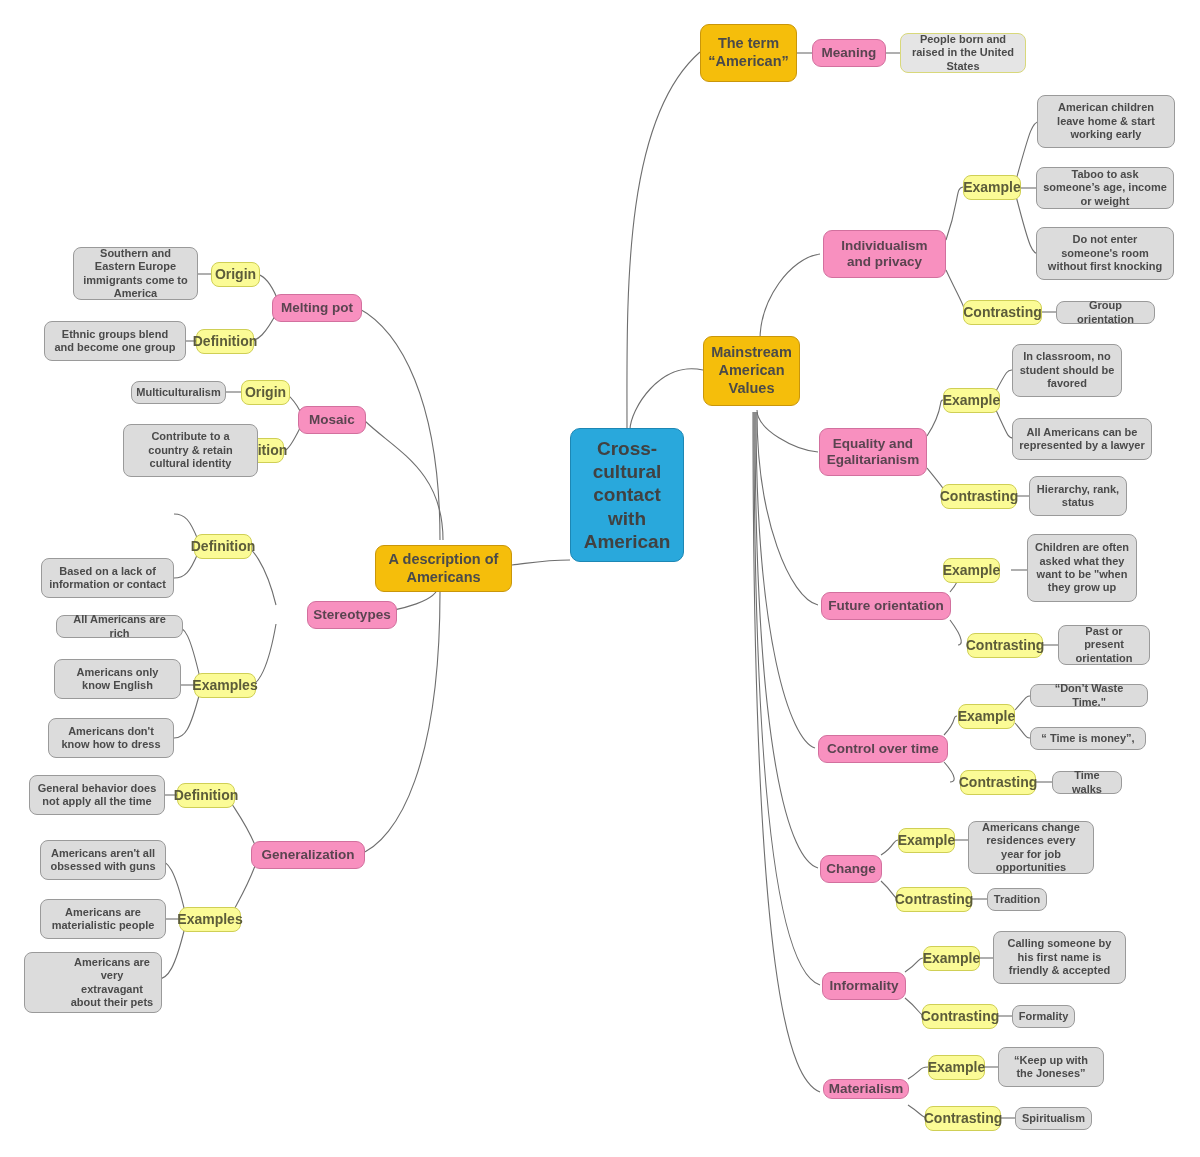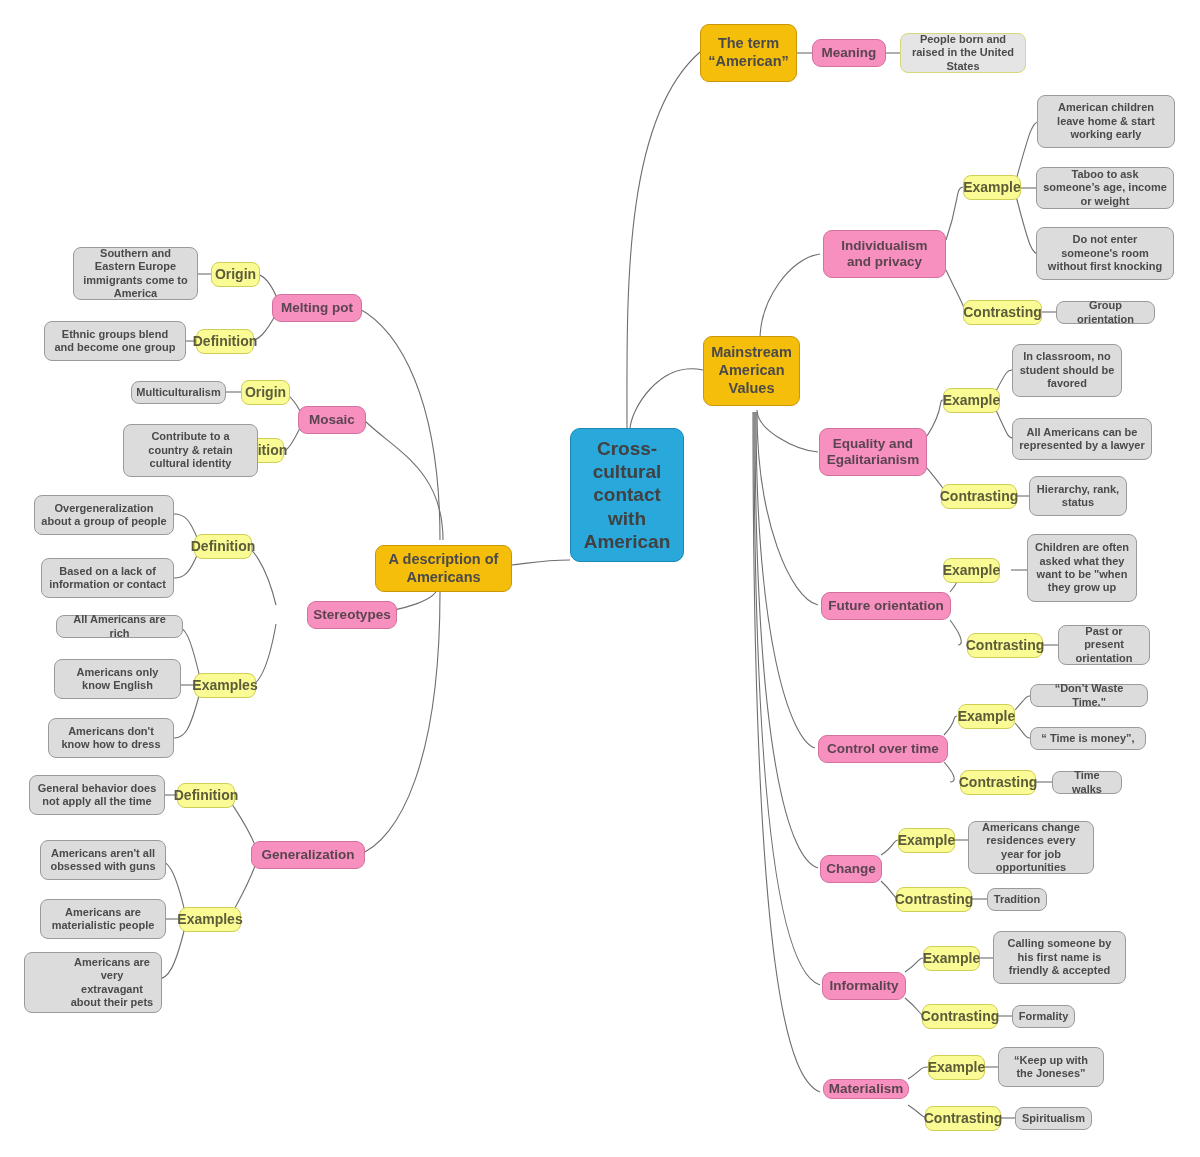--- a/index.html
+++ b/index.html
@@ -183,21 +183,20 @@
   <div class="node n-leaf" style="left:44px;top:321px;width:142px;height:40px;">Ethnic groups blend and become one group</div>
 
   <div class="node n-cat" style="left:298px;top:406px;width:68px;height:28px;">Mosaic</div>
   <div class="node n-lab" style="left:241px;top:380px;width:49px;height:25px;">Origin</div>
   <div class="node n-leaf" style="left:131px;top:381px;width:95px;height:23px;">Multiculturalism</div>
   <div class="node n-lab" style="left:226px;top:438px;width:58px;height:25px;">Definition</div>
   <div class="node n-leaf" style="left:75px;top:424px;width:135px;height:53px;margin-left:48px;">Contribute to a country &amp; retain cultural identity</div>
 
   <div class="node n-cat" style="left:271px;top:601px;width:90px;height:28px;margin-left:36px;">Stereotypes</div>
   <div class="node n-lab" style="left:194px;top:534px;width:58px;height:25px;">Definition</div>
-  <div class="node n-leaf" style="left:34px;top:495px;width:140px;height:40px;">Overgeneralization about a group of people</div>
   <div class="node n-leaf" style="left:41px;top:558px;width:133px;height:40px;">Based on a lack of information or contact</div>
   <div class="node n-lab" style="left:194px;top:673px;width:62px;height:25px;">Examples</div>
   <div class="node n-leaf" style="left:48px;top:615px;width:127px;height:23px;margin-left:8px;">All Americans are rich</div>
   <div class="node n-leaf" style="left:54px;top:659px;width:127px;height:40px;">Americans only know English</div>
   <div class="node n-leaf" style="left:48px;top:718px;width:126px;height:40px;">Americans don't know how to dress</div>
 
   <div class="node n-cat" style="left:251px;top:841px;width:114px;height:28px;">Generalization</div>
   <div class="node n-lab" style="left:177px;top:783px;width:58px;height:25px;">Definition</div>
   <div class="node n-leaf" style="left:29px;top:775px;width:136px;height:40px;">General behavior does not apply all the time</div>
   <div class="node n-lab" style="left:179px;top:907px;width:62px;height:25px;">Examples</div>

